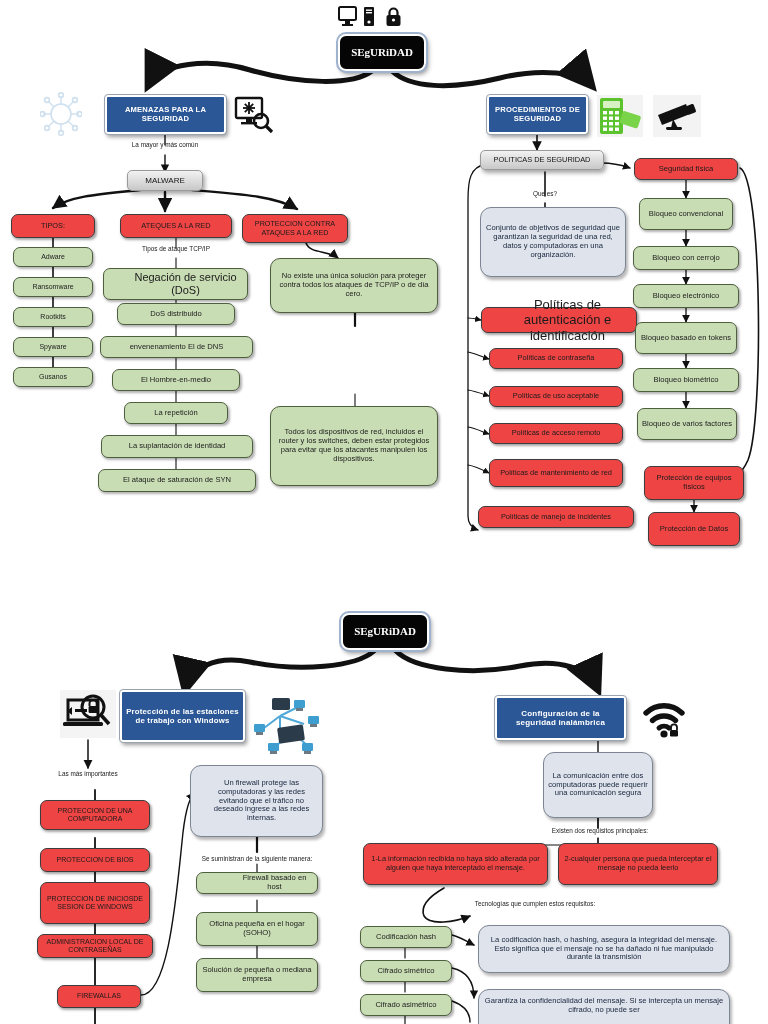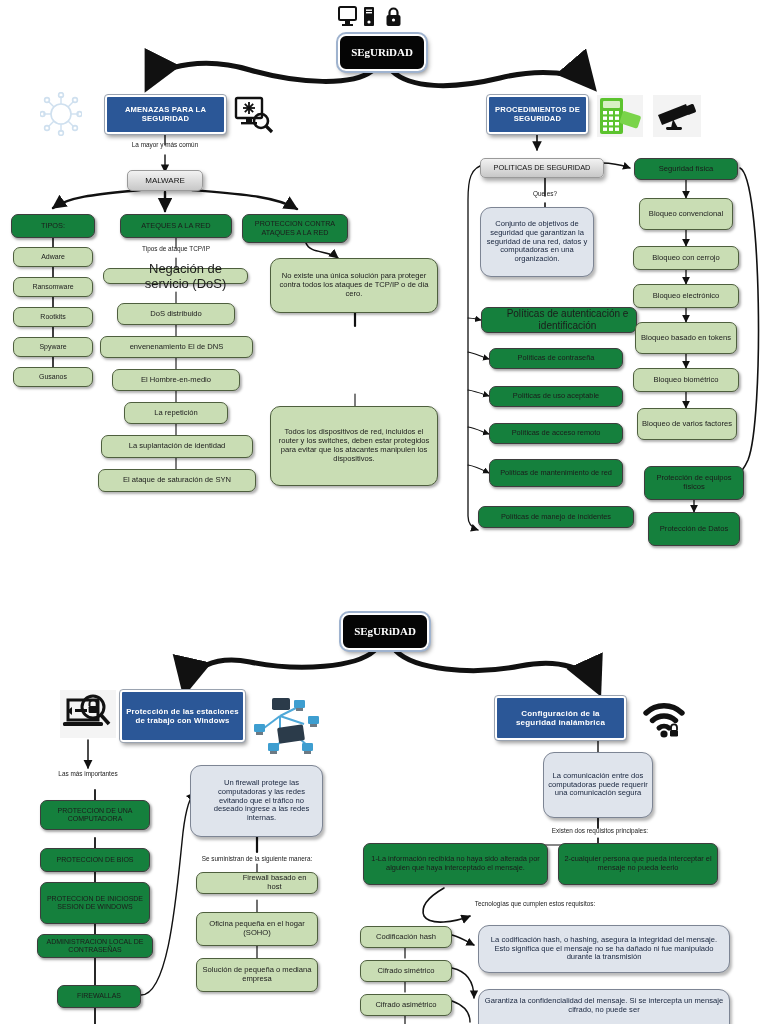--- a/index.html
+++ b/index.html
@@ -5,21 +5,21 @@
   html,body{margin:0;padding:0;background:#ffffff;}
   body{width:768px;height:1024px;position:relative;overflow:hidden;
        font-family:"Liberation Sans","DejaVu Sans",sans-serif;color:#1a1a1a;}
   .canvas{position:absolute;left:0;top:0;width:768px;height:1024px;}
   svg.links{position:absolute;left:0;top:0;width:768px;height:1024px;pointer-events:none;}
 
   
   .node{position:absolute;box-sizing:border-box;display:flex;align-items:center;
         justify-content:center;text-align:center;line-height:1.18;
         border-radius:7px;padding:3px 4px;}
-  .gray{background:#15803d;border:1.4px solid #3d3d3d;color:#1b1b1b;
+  .gray{background:#ef4444;border:1.4px solid #3d3d3d;color:#1b1b1b;
         box-shadow:1.5px 2px 2.5px rgba(0,0,0,.35);}
   .green{background:#c9ddb4;border:1.4px solid #4e5f3e;color:#1b1b1b;
          box-shadow:1.5px 2px 2.5px rgba(0,0,0,.3);}
   .bluegray{background:#dfe4ec;border:1.5px solid #7d8594;color:#16233c;
             border-radius:11px;box-shadow:2px 2.5px 3px rgba(0,0,0,.28);}
   .blue{background:#2b5797;border:2px solid #ffffff;outline:1.5px solid #9aa3b0;
         color:#ffffff;font-weight:bold;letter-spacing:.2px;border-radius:3px;
         box-shadow:2px 3px 4px rgba(0,0,0,.4);}
   .black{background:#050505;border:2px solid #ffffff;outline:2px solid #9fb3cf;
          color:#ffffff;border-radius:8px;box-shadow:2px 3px 5px rgba(0,0,0,.45);
@@ -214,21 +214,21 @@
 
   <div class="node gray" style="left:11px;top:214px;width:84px;height:24px;font-size:7.4px;">TIPOS:</div>
   <div class="node green" style="left:13px;top:247px;width:80px;height:20px;font-size:7px;">Adware</div>
   <div class="node green" style="left:13px;top:277px;width:80px;height:20px;font-size:7px;">Ransomware</div>
   <div class="node green" style="left:13px;top:307px;width:80px;height:20px;font-size:7px;">Rootkits</div>
   <div class="node green" style="left:13px;top:337px;width:80px;height:20px;font-size:7px;">Spyware</div>
   <div class="node green" style="left:13px;top:367px;width:80px;height:20px;font-size:7px;">Gusanos</div>
 
   <div class="node gray" style="left:120px;top:214px;width:112px;height:24px;font-size:7.4px;">ATEQUES A LA RED</div>
   <div class="lbl" style="left:120px;top:245px;width:112px;">Tipos de ataque TCP/IP</div>
-  <div class="node green" style="left:103px;top:268px;width:145px;height:16px;font-size:13px;padding-left:24px;">Negación de servicio (DoS)</div>
+  <div class="node green" style="left:103px;top:268px;width:145px;height:32px;font-size:11px;padding-left:24px;">Negación de servicio (DoS)</div>
   <div class="node green" style="left:117px;top:303px;width:118px;height:22px;font-size:7.6px;">DoS distribuido</div>
   <div class="node green" style="left:100px;top:336px;width:153px;height:22px;font-size:7.6px;">envenenamiento El de DNS</div>
   <div class="node green" style="left:112px;top:369px;width:128px;height:22px;font-size:7.6px;">El Hombre-en-medio</div>
   <div class="node green" style="left:124px;top:402px;width:104px;height:22px;font-size:7.6px;">La repetición</div>
   <div class="node green" style="left:101px;top:435px;width:152px;height:23px;font-size:7.6px;">La suplantación de identidad</div>
   <div class="node green" style="left:98px;top:469px;width:158px;height:23px;font-size:7.6px;">El ataque de saturación de SYN</div>
 
   <div class="node gray" style="left:242px;top:214px;width:106px;height:29px;font-size:7.2px;">PROTECCION CONTRA ATAQUES A LA RED</div>
   <div class="node green" style="left:270px;top:258px;width:168px;height:55px;font-size:7.6px;border-radius:10px;">No existe una única solución para proteger contra todos los ataques de TCP/IP o de día cero.</div>
   <div class="node green" style="left:270px;top:406px;width:168px;height:80px;font-size:7.6px;border-radius:10px;">Todos los dispositivos de red, incluidos el router y los switches, deben estar protegidos para evitar que los atacantes manipulen los dispositivos.</div>
@@ -263,27 +263,27 @@
       <rect x="0" y="0" width="48" height="42" fill="#f3f3f3"></rect>
       <g fill="#111">
         <path d="M5 20 L33 9 L37 19 L9 30 Z"></path>
         <rect x="33" y="10" width="9" height="9" rx="1.6" transform="rotate(-21 37 14)"></rect>
         <path d="M20 24 L25 33 L18 33 Z"></path>
         <rect x="13" y="32" width="16" height="3" rx="1.4"></rect>
       </g>
     </svg>
   </div>
 
-  <div class="node silver" style="left:480px;top:150px;width:124px;height:20px;font-size:7.4px;margin-top:8px;">POLITICAS DE SEGURIDAD</div>
+  <div class="node silver" style="left:480px;top:150px;width:124px;height:20px;font-size:7.4px;">POLITICAS DE SEGURIDAD</div>
 
   <div class="lbl" style="left:510px;top:190px;width:70px;">Que es?</div>
 
-  <div class="node bluegray" style="left:480px;top:207px;width:114px;height:70px;font-size:7.6px;">Conjunto de objetivos de seguridad que garantizan la seguridad de una red, datos y computadoras en una organización.</div>
-
-  <div class="node gray" style="left:481px;top:307px;width:156px;height:26px;font-size:10px;padding-left:21px;">Políticas de autenticación e identificación</div>
+  <div class="node bluegray" style="left:480px;top:207px;width:146px;height:70px;font-size:7.6px;">Conjunto de objetivos de seguridad que garantizan la seguridad de una red, datos y computadoras en una organización.</div>
+
+  <div class="node gray" style="left:481px;top:307px;width:156px;height:26px;font-size:13px;padding-left:21px;">Políticas de autenticación e identificación</div>
   <div class="node gray" style="left:489px;top:348px;width:134px;height:21px;font-size:7.4px;">Políticas de contraseña</div>
   <div class="node gray" style="left:489px;top:386px;width:134px;height:21px;font-size:7.4px;">Políticas de uso aceptable</div>
   <div class="node gray" style="left:489px;top:423px;width:134px;height:21px;font-size:7.4px;">Políticas de acceso remoto</div>
   <div class="node gray" style="left:489px;top:459px;width:134px;height:28px;font-size:7.4px;">Políticas de mantenimiento de red</div>
   <div class="node gray" style="left:478px;top:506px;width:156px;height:22px;font-size:7.4px;">Políticas de manejo de incidentes</div>
 
   <div class="node gray" style="left:634px;top:158px;width:104px;height:22px;font-size:7.6px;">Seguridad física</div>
   <div class="node green" style="left:639px;top:198px;width:94px;height:32px;font-size:7.6px;">Bloqueo convencional</div>
   <div class="node green" style="left:633px;top:246px;width:106px;height:24px;font-size:7.6px;">Bloqueo con cerrojo</div>
   <div class="node green" style="left:633px;top:284px;width:106px;height:24px;font-size:7.6px;">Bloqueo electrónico</div>

